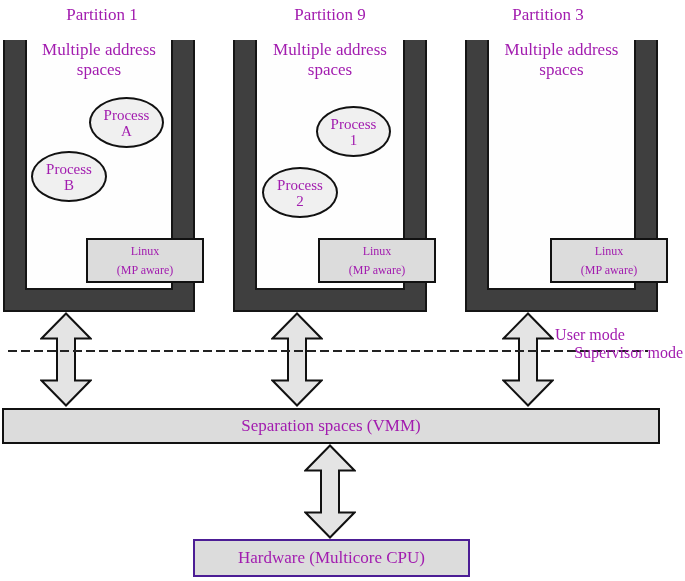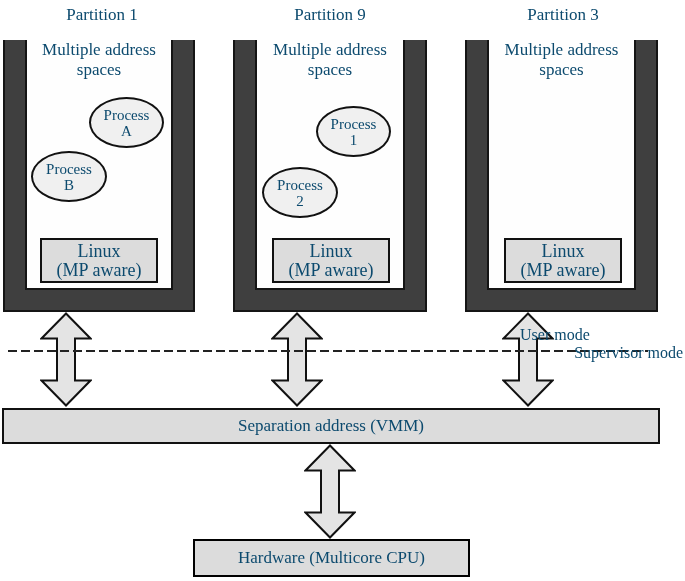--- a/index.html
+++ b/index.html
@@ -1,22 +1,22 @@
 <!DOCTYPE html>
 <html><head>
 <meta charset="utf-8">
 <style>
   html,body { margin:0; padding:0; background:#fff; }
   .canvas {
     position:relative; width:685px; height:581px; background:#fff;
-    font-family:"Liberation Serif", serif; color:#0c4a6e; overflow:hidden;
+    font-family:"Liberation Serif", serif; color:#a21caf; overflow:hidden;
   }
 
   .ptitle { position:absolute; top:5px; width:170px; text-align:center; font-size:17px; }
-  .t1 { left:17px; } .t2 { left:245px; } .t3 { left:478px; }
+  .t1 { left:17px; } .t2 { left:245px; } .t3 { left:463px; }
 
   .tub {
     position:absolute; top:40px; height:272px; box-sizing:border-box;
     background:#3f3f3f; border:2px solid #151515; border-top:none;
   }
   .tub1 { left:3px;   width:192px; }
   .tub2 { left:233px; width:194px; }
   .tub3 { left:465px; width:193px; }
   .tub-inner {
     position:absolute; left:20px; right:20px; top:0; bottom:20px;
@@ -35,48 +35,49 @@
   }
   .e1a { left:89px;  top:97px;  width:75px; height:51px; }
   .e1b { left:31px;  top:151px; width:76px; height:51px; }
   .e2a { left:316px; top:106px; width:75px; height:51px; }
   .e2b { left:262px; top:167px; width:76px; height:51px; }
   .e3a { left:522px; top:129px; width:75px; height:50px; }
 
   .osbox {
     position:absolute; top:238px; width:118px; height:45px; box-sizing:border-box;
     background:#dcdcdc; border:2px solid #111; display:flex; align-items:center;
-    justify-content:center; text-align:center; font-size:18px; line-height:19px;
+    justify-content:center; text-align:center; font-size:12px; line-height:19px;
     white-space:pre-line;
+    margin-left:46px;
   }
   .os1 { left:40px; } .os2 { left:272px; } .os3 { left:504px; }
 
   .varrow { position:absolute; width:52px; height:95px; }
   .a1 { left:40px;  top:312px; }
   .a2 { left:271px; top:312px; }
   .a3 { left:502px; top:312px; }
   .a4 { left:304px; top:444px; }
 
   .dashline {
     position:absolute; left:8px; top:350px; width:640px; height:2px;
     background:repeating-linear-gradient(90deg,#222 0,#222 9px,transparent 9px,transparent 13px);
   }
 
   .mode { position:absolute; font-size:16px; }
-  .user  { left:520px; top:326px; width:140px; text-align:left;font-family:Liberation Serif, serif; }
+  .user  { left:520px; top:326px; width:140px; text-align:center;font-family:Liberation Serif, serif; }
   .super { left:524px; top:344px; width:159px; text-align:right; }
 
   .kernel {
     position:absolute; left:2px; top:408px; width:658px; height:36px; box-sizing:border-box;
     background:#dcdcdc; border:2px solid #111; display:flex; align-items:center;
     justify-content:center; font-size:17px;
   }
   .hardware {
     position:absolute; left:193px; top:539px; width:277px; height:38px; box-sizing:border-box;
-    background:#dcdcdc; border:2px solid #000000; display:flex; align-items:center;
+    background:#dcdcdc; border:2px solid #4c1d95; display:flex; align-items:center;
     justify-content:center; font-size:17px;
   }
 </style>
 </head>
 <body>
 
 <div class="canvas">
 
   <div class="ptitle t1">Partition 1</div>
   <div class="ptitle t2">Partition 9</div>
@@ -125,21 +126,21 @@
   </svg>
   <svg class="varrow a3" viewBox="0 0 52 95">
     <polygon points="26,1.5 1.5,26.5 17,26.5 17,68.5 1.5,68.5 26,93.5 50.5,68.5 35,68.5 35,26.5 50.5,26.5" fill="#e4e4e4" stroke="#111" stroke-width="2"></polygon>
   </svg>
 
   <div class="dashline"></div>
 
   <div class="mode user">User mode</div>
   <div class="mode super">Supervisor mode</div>
 
-  <div class="kernel">Separation address (VMM)</div>
+  <div class="kernel">Separation spaces (VMM)</div>
 
   <svg class="varrow a4" viewBox="0 0 52 95">
     <polygon points="26,1.5 1.5,26.5 17,26.5 17,68.5 1.5,68.5 26,93.5 50.5,68.5 35,68.5 35,26.5 50.5,26.5" fill="#e4e4e4" stroke="#111" stroke-width="2"></polygon>
   </svg>
 
   <div class="hardware">Hardware (Multicore CPU)</div>
 
 </div>
 
 </body></html>

